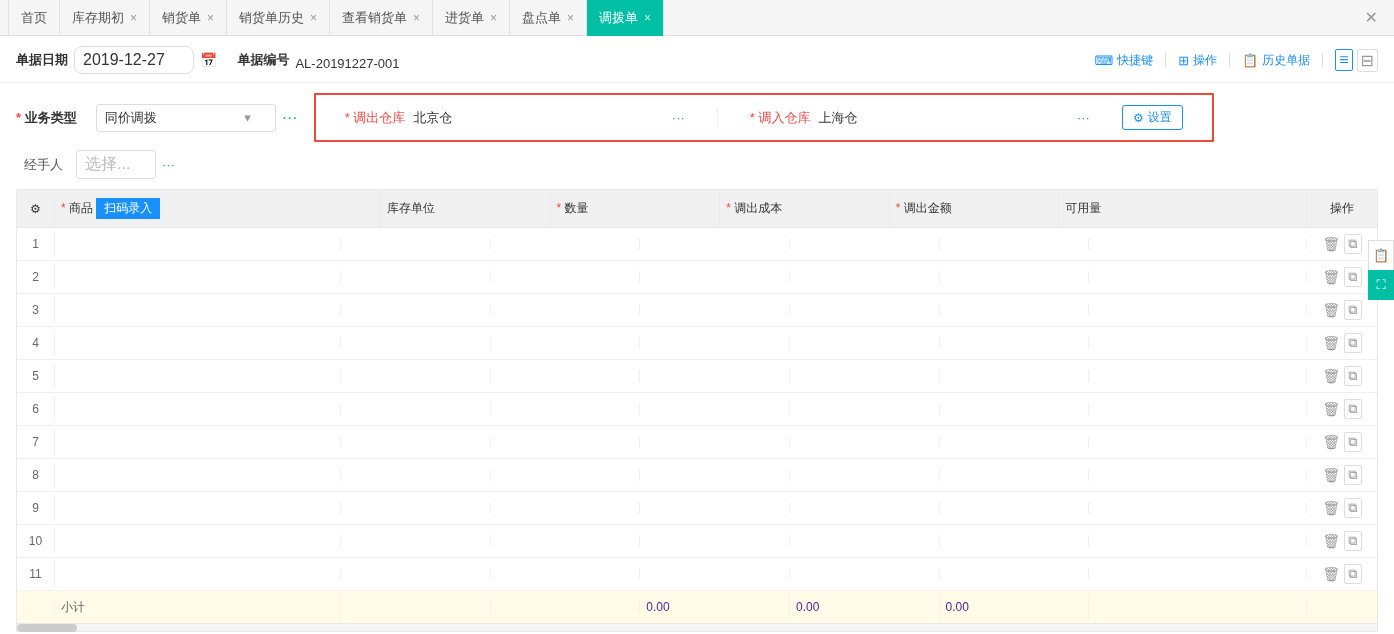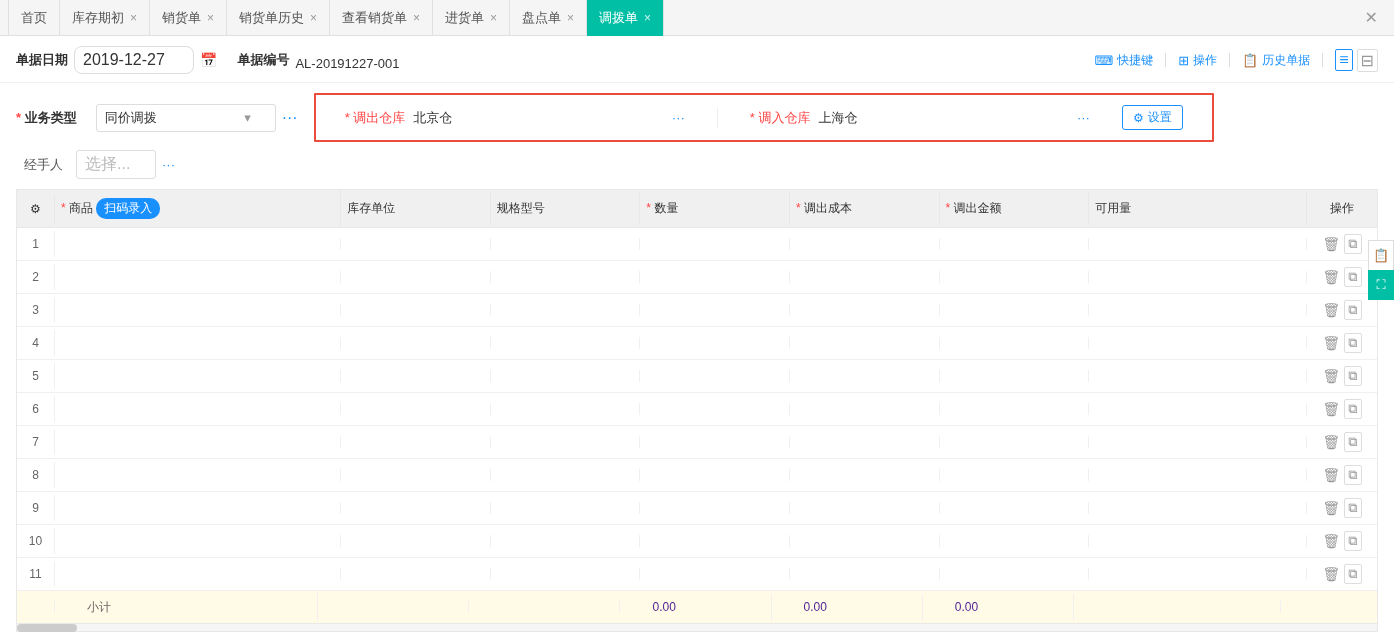--- a/index.html
+++ b/index.html
@@ -41,38 +41,38 @@
     .th-product { flex: 2; min-width: 120px; }
     .th-unit { flex: 1; min-width: 80px; }
     .th-spec { flex: 1; min-width: 80px; }
     .th-qty { flex: 1; min-width: 60px; }
     .th-cost { flex: 1; min-width: 80px; }
     .th-amount { flex: 1; min-width: 80px; }
     .th-available { flex: 1.5; min-width: 80px; }
     .th-ops { width: 70px; text-align: center; flex-shrink: 0; }
 
     .table-row { display: flex; align-items: center; border-bottom: 1px solid #f0f0f0; min-height: 32px; }
-    .table-row:last-child { border-bottom: none; gap: 26px; }
+    .table-row:last-child { border-bottom: none; }
     .table-row.subtotal { background: #fffbe6; }
     .td { padding: 6px 6px; font-size: 12px; color: #333; border-right: 1px solid #f0f0f0; white-space: nowrap; }
     .td:last-child { border-right: none; }
     .td-num { width: 38px; text-align: center; flex-shrink: 0; color: #666; }
     .td-product { flex: 2; min-width: 120px; }
     .td-unit { flex: 1; min-width: 80px; }
     .td-spec { flex: 1; min-width: 80px; }
     .td-qty { flex: 1; min-width: 60px; }
     .td-cost { flex: 1; min-width: 80px; }
     .td-amount { flex: 1; min-width: 80px; }
     .td-available { flex: 1.5; min-width: 80px; }
     .td-ops { width: 70px; text-align: center; flex-shrink: 0; display: flex; align-items: center; justify-content: center; gap: 4px; }
 
     .icon-delete { color: #999; cursor: pointer; font-size: 14px; }
     .icon-copy { color: #999; cursor: pointer; font-size: 14px; }
 
-    .scan-btn { background: #1890ff; color: #fff; border: none; border-radius: 10px; padding: 2px 8px; font-size: 12px; cursor: pointer; }
+    .scan-btn { background: #1890ff; color: #fff; border: none; border-radius: 0; padding: 2px 8px; font-size: 12px; cursor: pointer; }
 
     .subtotal-label { color: #666; font-size: 12px; }
     .subtotal-val { color: #4c1d95; font-size: 12px; text-align: center; }
 
     
     .scroll-area { height: 8px; background: #f5f5f5; margin: 0 16px; border: 1px solid #e8e8e8; border-top: none; }
     .scroll-thumb { height: 8px; width: 60px; background: #ccc; border-radius: 4px; }
   </style>
 </head>
 <body>
@@ -193,21 +193,20 @@
   <div class="table-header">
     <div class="th th-gear">
       <span>⚙</span>
     </div>
     <div class="th th-product">
       <span style="color:#f44;">*</span>
       <span>商品</span>
       <button class="scan-btn">扫码录入</button>
     </div>
     <div class="th th-unit">库存单位</div>
-    <div class="th th-spec">规格型号</div>
     <div class="th th-qty">
       <span style="color:#f44;">*</span>
       <span>数量</span>
     </div>
     <div class="th th-cost">
       <span style="color:#f44;">*</span>
       <span>调出成本</span>
     </div>
     <div class="th th-amount">
       <span style="color:#f44;">*</span>

